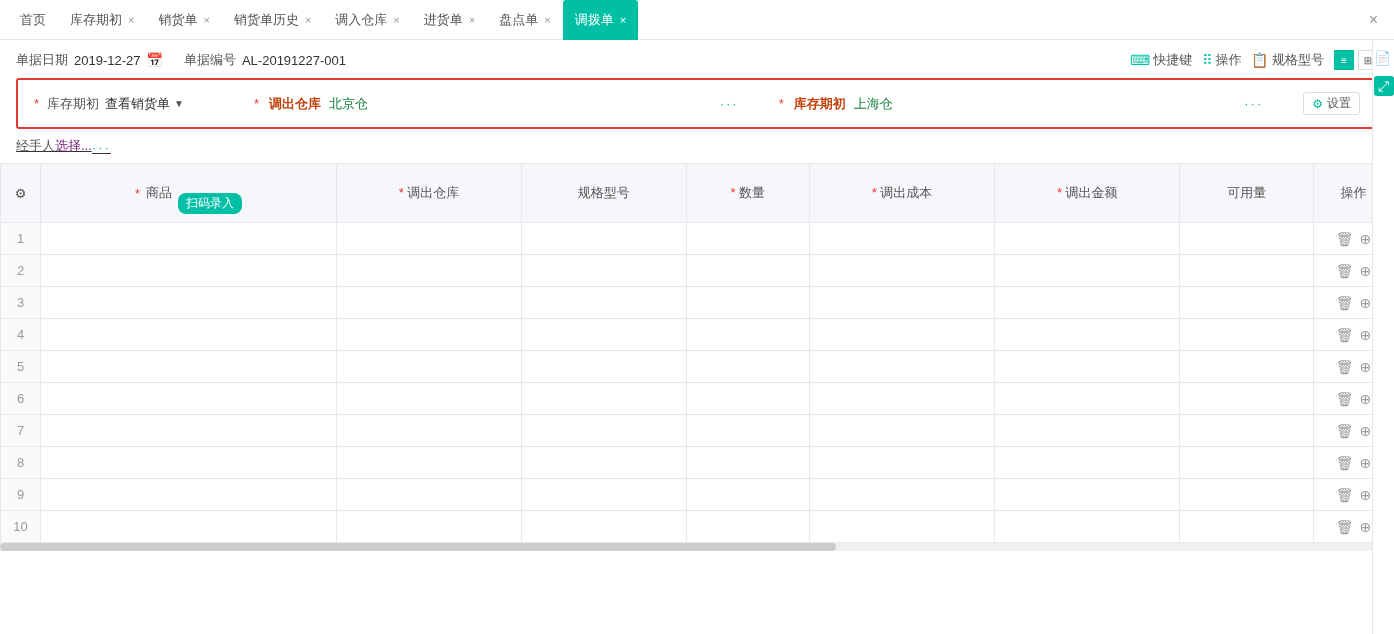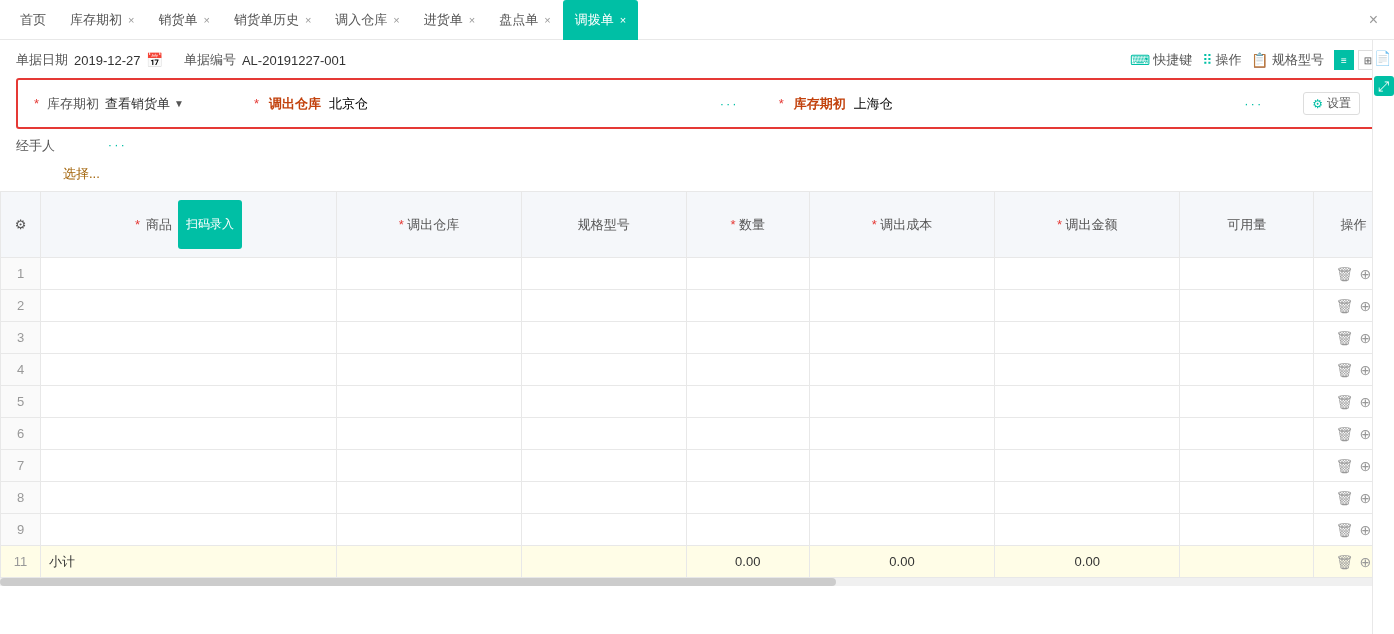--- a/index.html
+++ b/index.html
@@ -101,21 +101,21 @@
       gap: 40px;
     }
     .warehouse-field {
       display: flex;
       align-items: center;
       gap: 8px;
       flex: 1;
     }
     .required-star { color: #e53935; margin-right: 2px; }
     .warehouse-label { color: #c2410c; font-weight: bold; }
-    .warehouse-value { color: #000000; font-weight: 500; }
+    .warehouse-value { color: #15803d; font-weight: 500; }
     .dots-btn {
       color: #00bfa5;
       cursor: pointer;
       letter-spacing: 2px;
       margin-left: auto;
     }
     .settings-btn {
       display: flex;
       align-items: center;
       gap: 4px;
@@ -124,23 +124,23 @@
       padding: 2px 8px;
       border: 1px solid #ddd;
       border-radius: 3px;
       font-size: 12px;
     }
     .settings-icon { color: #00bfa5; }
 
     
     .handler-row {
       display: flex;
-      align-items: flex-start;
-      gap: 8px;
+      align-items: flex-end;
       padding: 0 16px 8px 16px;
+      text-decoration: underline;
     }
     .dropdown-btn {
       display: flex;
       align-items: center;
       gap: 4px;
       cursor: pointer;
       color: #333;
     }
     .dropdown-arrow { color: #555; font-size: 10px; }
     .blue-dots { color: #00bfa5; letter-spacing: 2px; cursor: pointer; }
@@ -191,24 +191,25 @@
       cursor: pointer;
       color: #999;
       font-size: 14px;
     }
 
     
     .scan-btn {
       background: #00bfa5;
       color: #fff;
       border: none;
-      padding: 16px 8px;
-      border-radius: 3px;
+      padding: 2px 8px;
+      border-radius: 8px;
       cursor: pointer;
       font-size: 12px;
+      margin-top: 21px;
     }
 
     
     .gear-th {
       width: 40px;
     }
     .ops-th {
       width: 80px;
     }
 
@@ -372,21 +373,21 @@
   </div>
 
   <div class="settings-btn">
     <span class="settings-icon">⚙</span>
     <span>设置</span>
   </div>
 </div>
 
 <div class="handler-row">
   <span class="field-label">经手人</span>
-  <span style="color:#a16207;cursor:pointer;margin-top:28px;">选择...</span>
+  <span style="color:#701a75;cursor:pointer;">选择...</span>
   <span class="blue-dots">···</span>
 </div>
 
 <div class="table-wrapper">
   <table>
     <thead>
       <tr>
         <th class="gear-th">⚙</th>
         <th>
           <div style="display:flex;align-items:center;justify-content:center;gap:6px;">
@@ -554,28 +555,28 @@
       <td></td>
       <td></td>
       <td></td>
       <td>
         <div class="action-cell">
           <span class="action-icon">🗑</span>
           <span class="action-icon copy">⊕</span>
         </div>
       </td>
     </tr>
-        <tr class="subtotal-row">
-      <td class="row-num">11</td>
-      <td colspan="1" style="text-align:left;padding-left:8px;">小计</td>
-      <td></td>
-      <td></td>
-      <td>0.00</td>
-      <td>0.00</td>
-      <td>0.00</td>
+        <tr>
+      <td class="row-num">10</td>
+      <td></td>
+      <td></td>
+      <td></td>
+      <td></td>
+      <td></td>
+      <td></td>
       <td></td>
       <td>
         <div class="action-cell">
           <span class="action-icon">🗑</span>
           <span class="action-icon copy">⊕</span>
         </div>
       </td>
     </tr>
       </tbody>
   </table>

